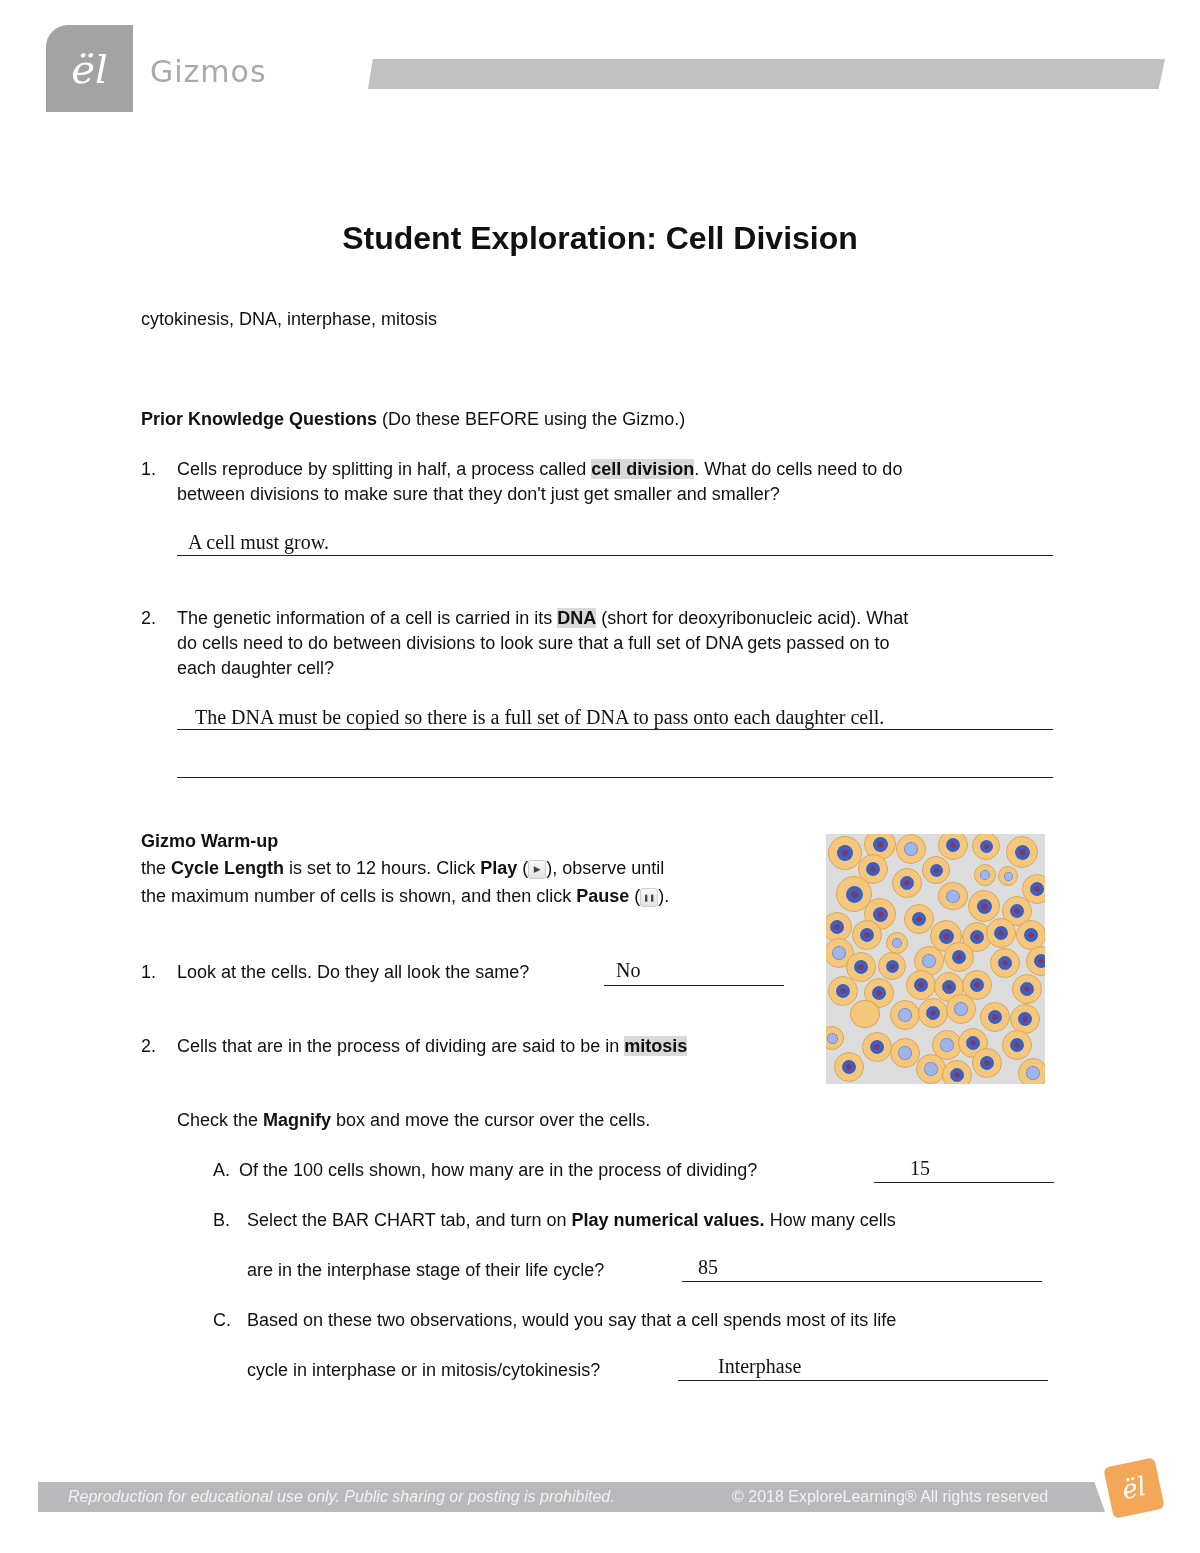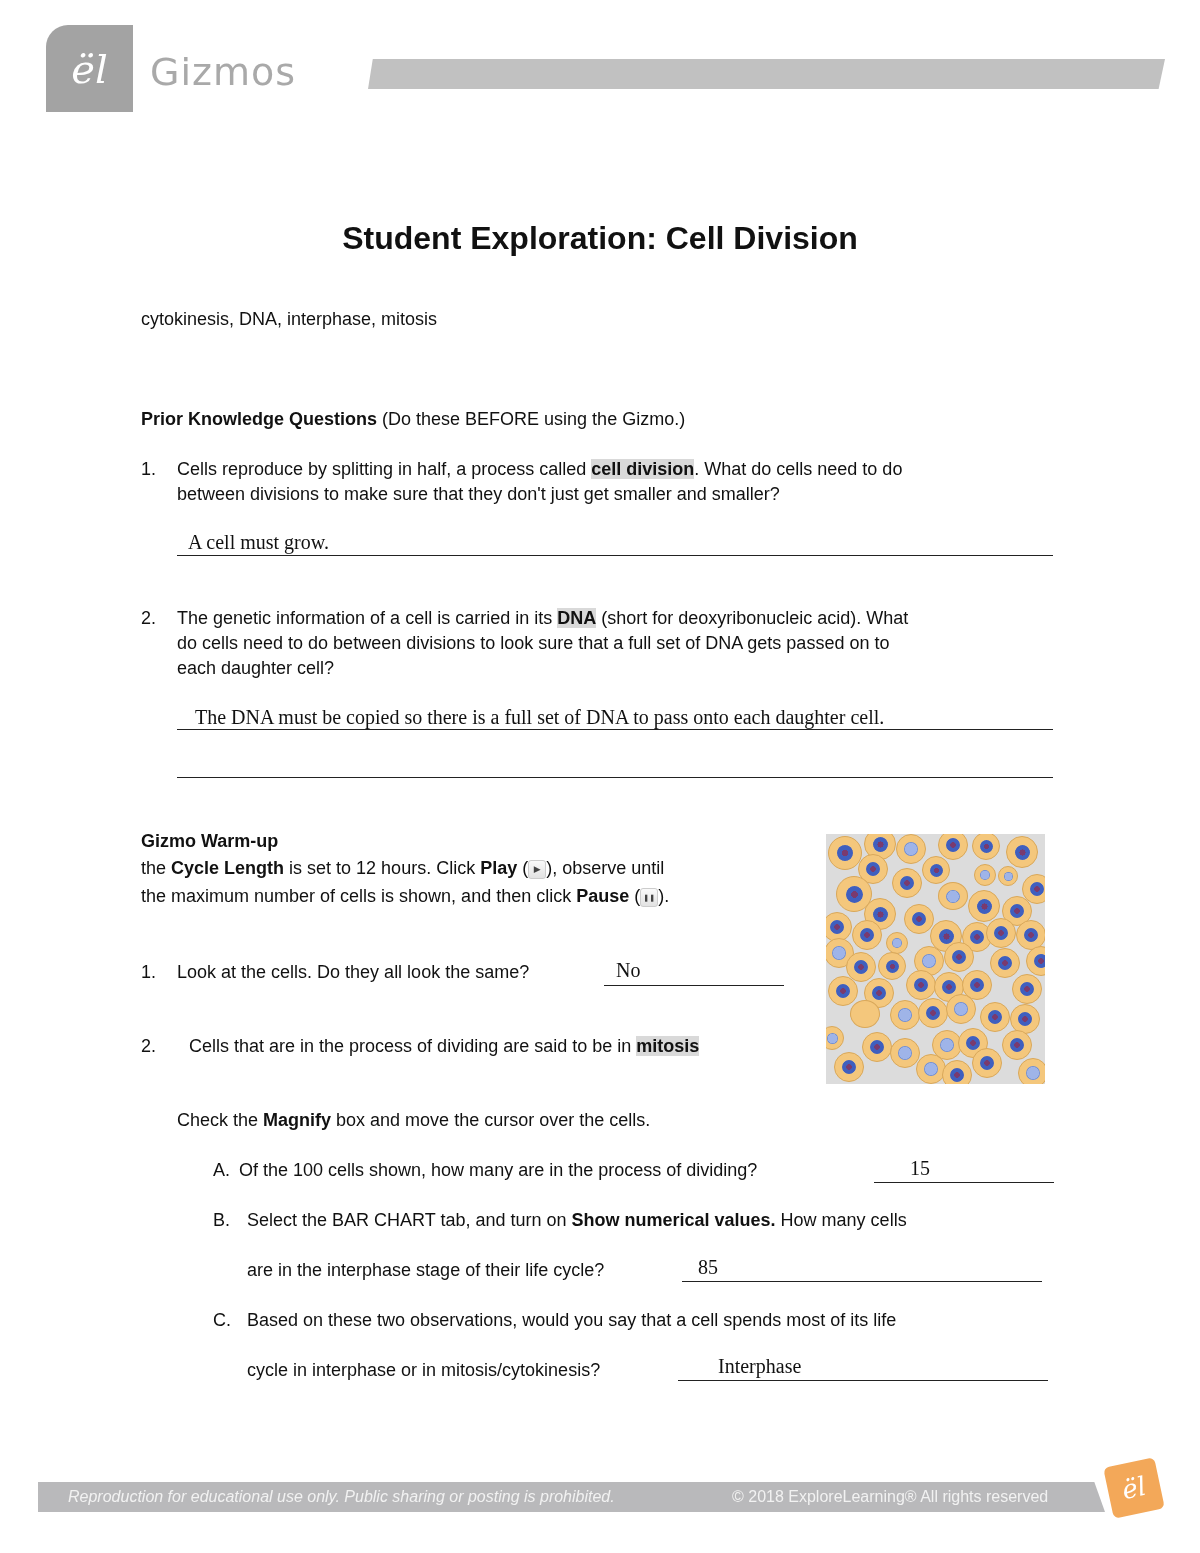--- a/index.html
+++ b/index.html
@@ -10,21 +10,21 @@
     .abs { position: absolute; }
     
     .logo-box {
       left: 46px; top: 25px; width: 87px; height: 87px;
       background: #a3a3a3; border-top-left-radius: 22px;
       display: flex; align-items: center; justify-content: center;
       color: #fff; font-family: "DejaVu Serif", serif; font-style: italic;
       font-size: 40px;
     }
     .brand {
-      left: 150px; top: 44px; font-size: 38px; color: #a9a9a9;
+      left: 150px; top: 44px; font-size: 30px; color: #a9a9a9;
       font-family: "DejaVu Sans", sans-serif; letter-spacing: 1px; line-height: 56px;
     }
     .header-bar {
       left: 368px; top: 59px; width: 797px; height: 30px; background: #c1c1c1;
       clip-path: polygon(0.6% 0, 100% 0, 99.2% 100%, 0 100%);
     }
     
     .title {
       left: 0; top: 218px; width: 1200px; text-align: center;
       font-size: 32px; font-weight: bold; line-height: 40px;
@@ -302,39 +302,39 @@
   <div class="cell" style="left:146px;top:214px;width:30px;height:30px;">
       <div class="nuc"></div>
     </div>
   <div class="cell light" style="left:192px;top:224px;width:30px;height:30px;">
       <div class="nuc"></div>
     </div>
 </div>
 
 <div class="abs body-text" style="left:141px; top:1034px; width:680px;">
   <span class="num" style="left:0;">2.</span>
-  <div style="margin-left:48px;">
+  <div style="margin-left:36px;">
     <div><span>Cells that are in the process of dividing are said to be in </span><span class="hl">mitosis</span></div>
   </div>
 </div>
 <div class="abs body-text" style="left:177px; top:1108px;">
   <span>Check the </span><b>Magnify</b><span> box and move the cursor over the cells.</span>
 </div>
 
 <div class="abs body-text" style="left:213px; top:1158px;">
   <span>A.</span>
   <span style="position:absolute; left:26px; white-space:nowrap;">Of the 100 cells shown, how many are in the process of dividing?</span>
 </div>
 <div class="line" style="left:874px; top:1158px; width:180px; height:24px;">
   <span class="answer" style="position:absolute; left:36px; top:-1px;">15</span>
 </div>
 
 <div class="abs body-text" style="left:213px; top:1208px;">
   <span>B.</span>
-  <span style="position:absolute; left:34px; white-space:nowrap;"><span>Select the BAR CHART tab, and turn on </span><b>Show numerical values.</b><span> How many cells</span></span>
+  <span style="position:absolute; left:34px; white-space:nowrap;"><span>Select the BAR CHART tab, and turn on </span><b>Play numerical values.</b><span> How many cells</span></span>
 </div>
 <div class="abs body-text" style="left:247px; top:1258px; white-space:nowrap;">are in the interphase stage of their life cycle?</div>
 <div class="line" style="left:682px; top:1257px; width:360px; height:24px;">
   <span class="answer" style="position:absolute; left:16px; top:-1px;">85</span>
 </div>
 
 <div class="abs body-text" style="left:213px; top:1308px;">
   <span>C.</span>
   <span style="position:absolute; left:34px; white-space:nowrap;">Based on these two observations, would you say that a cell spends most of its life</span>
 </div>

